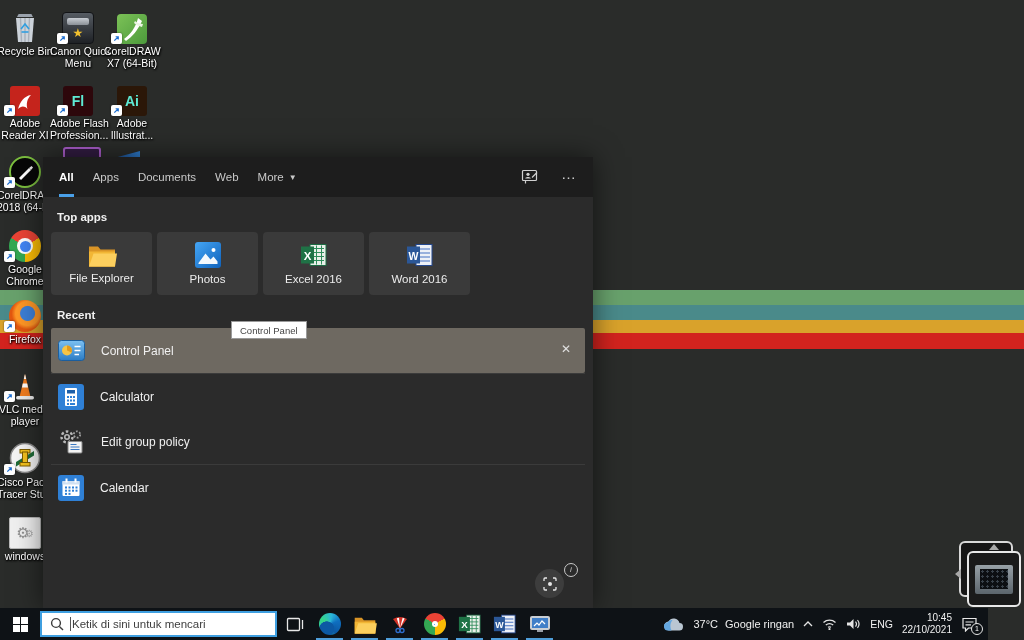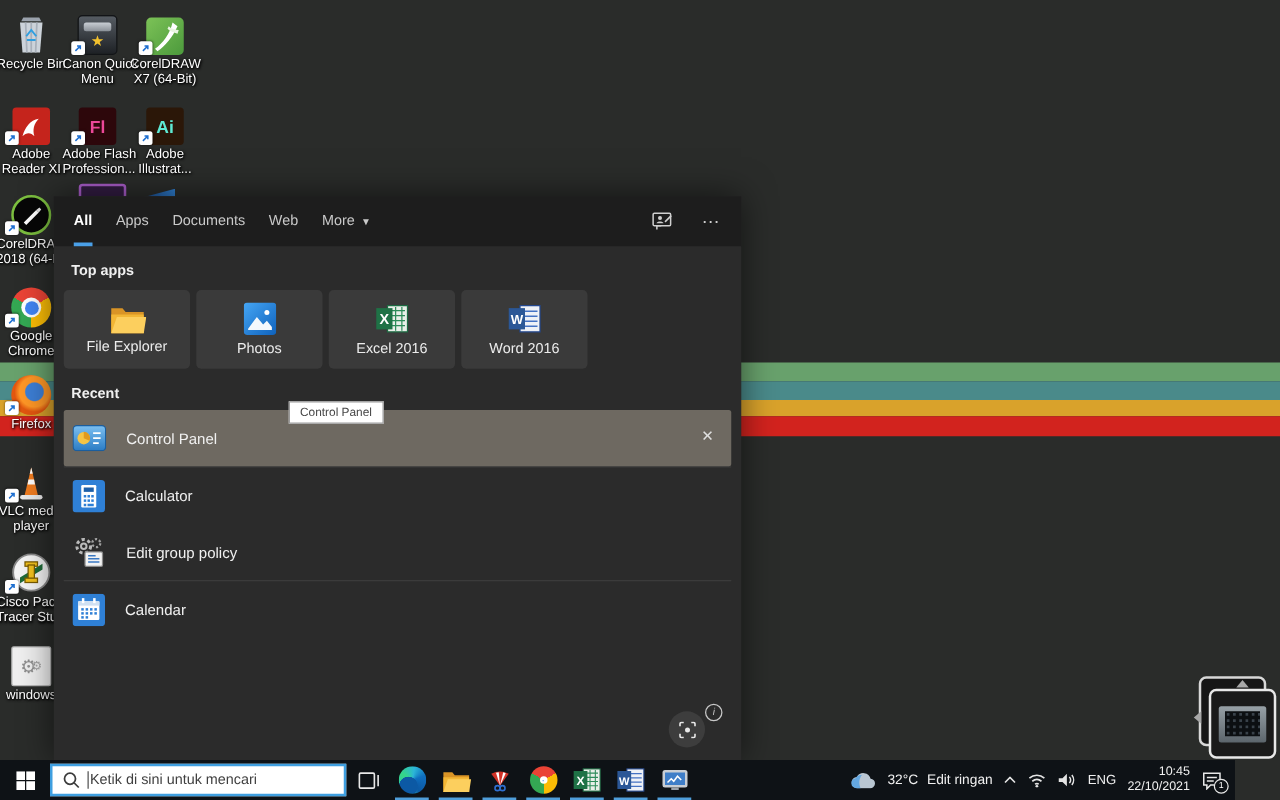--- a/index.html
+++ b/index.html
@@ -164,21 +164,21 @@
         </svg>
     </span>
   </div>
   <div class="dlabel">Adobe</div>
   <div class="dlabel" style="margin-top:0;">Reader XI</div>
 </div>
 
 <div class="dcell" style="left:50px;top:78px;">
   <div class="dicon">
     <span class="sq" style="background:#2d070b;border-radius:3px;">
-      <span style="color:#ec4899;font-weight:bold;font-size:14px;">Fl</span>
+      <span style="color:#5eead4;font-weight:bold;font-size:14px;">Fl</span>
     </span>
     <span class="sc">
       <svg width="7" height="7" viewBox="0 0 8 8">
           <path d="M1.5 6.5 L6 2 M3 2 h3 v3" stroke="#1e6fd0" stroke-width="1.4" fill="none"></path>
         </svg>
     </span>
   </div>
   <div class="dlabel">Adobe Flash</div>
   <div class="dlabel" style="margin-top:0;">Profession...</div>
 </div>
@@ -563,22 +563,22 @@
   </div>
 
   <div class="tray">
     <span>
       <svg width="20" height="14" viewBox="0 0 20 14">
         <path d="M5 13.5 a4.5 4.5 0 0 1 -0.5 -9 a6 6 0 0 1 11 1.5 a3.5 3.5 0 0 1 -0.5 7.5 Z" fill="#b9c6d2"></path>
         <path d="M4.5 13.5 a4 4 0 0 1 -1 -8 a5 5 0 0 1 5 -2.5 c-2 2.5 -3 6.5 -1 10.5 Z" fill="#64a7e0"></path>
       </svg>
       </span>
     <span>
-      <span style="margin-right: 4px;">32°C</span>
-      <span>Edit ringan</span>
+      <span style="margin-right: 4px;">37°C</span>
+      <span>Google ringan</span>
     </span>
     <span>
       <svg width="10" height="6" viewBox="0 0 10 6">
           <path d="M1 5 L5 1 L9 5" stroke="#e4e4e4" stroke-width="1.3" fill="none"></path>
         </svg>
       </span>
     <span>
       <svg width="15" height="12" viewBox="0 0 15 12">
         <path d="M1.5 4.5 a9 9 0 0 1 12 0 M3.8 7 a6 6 0 0 1 7.4 0 M6 9.3 a3 3 0 0 1 3 0" stroke="#e4e4e4" stroke-width="1.3" fill="none"></path>
         <circle cx="7.5" cy="11" r="1.1" fill="#e4e4e4"></circle>

